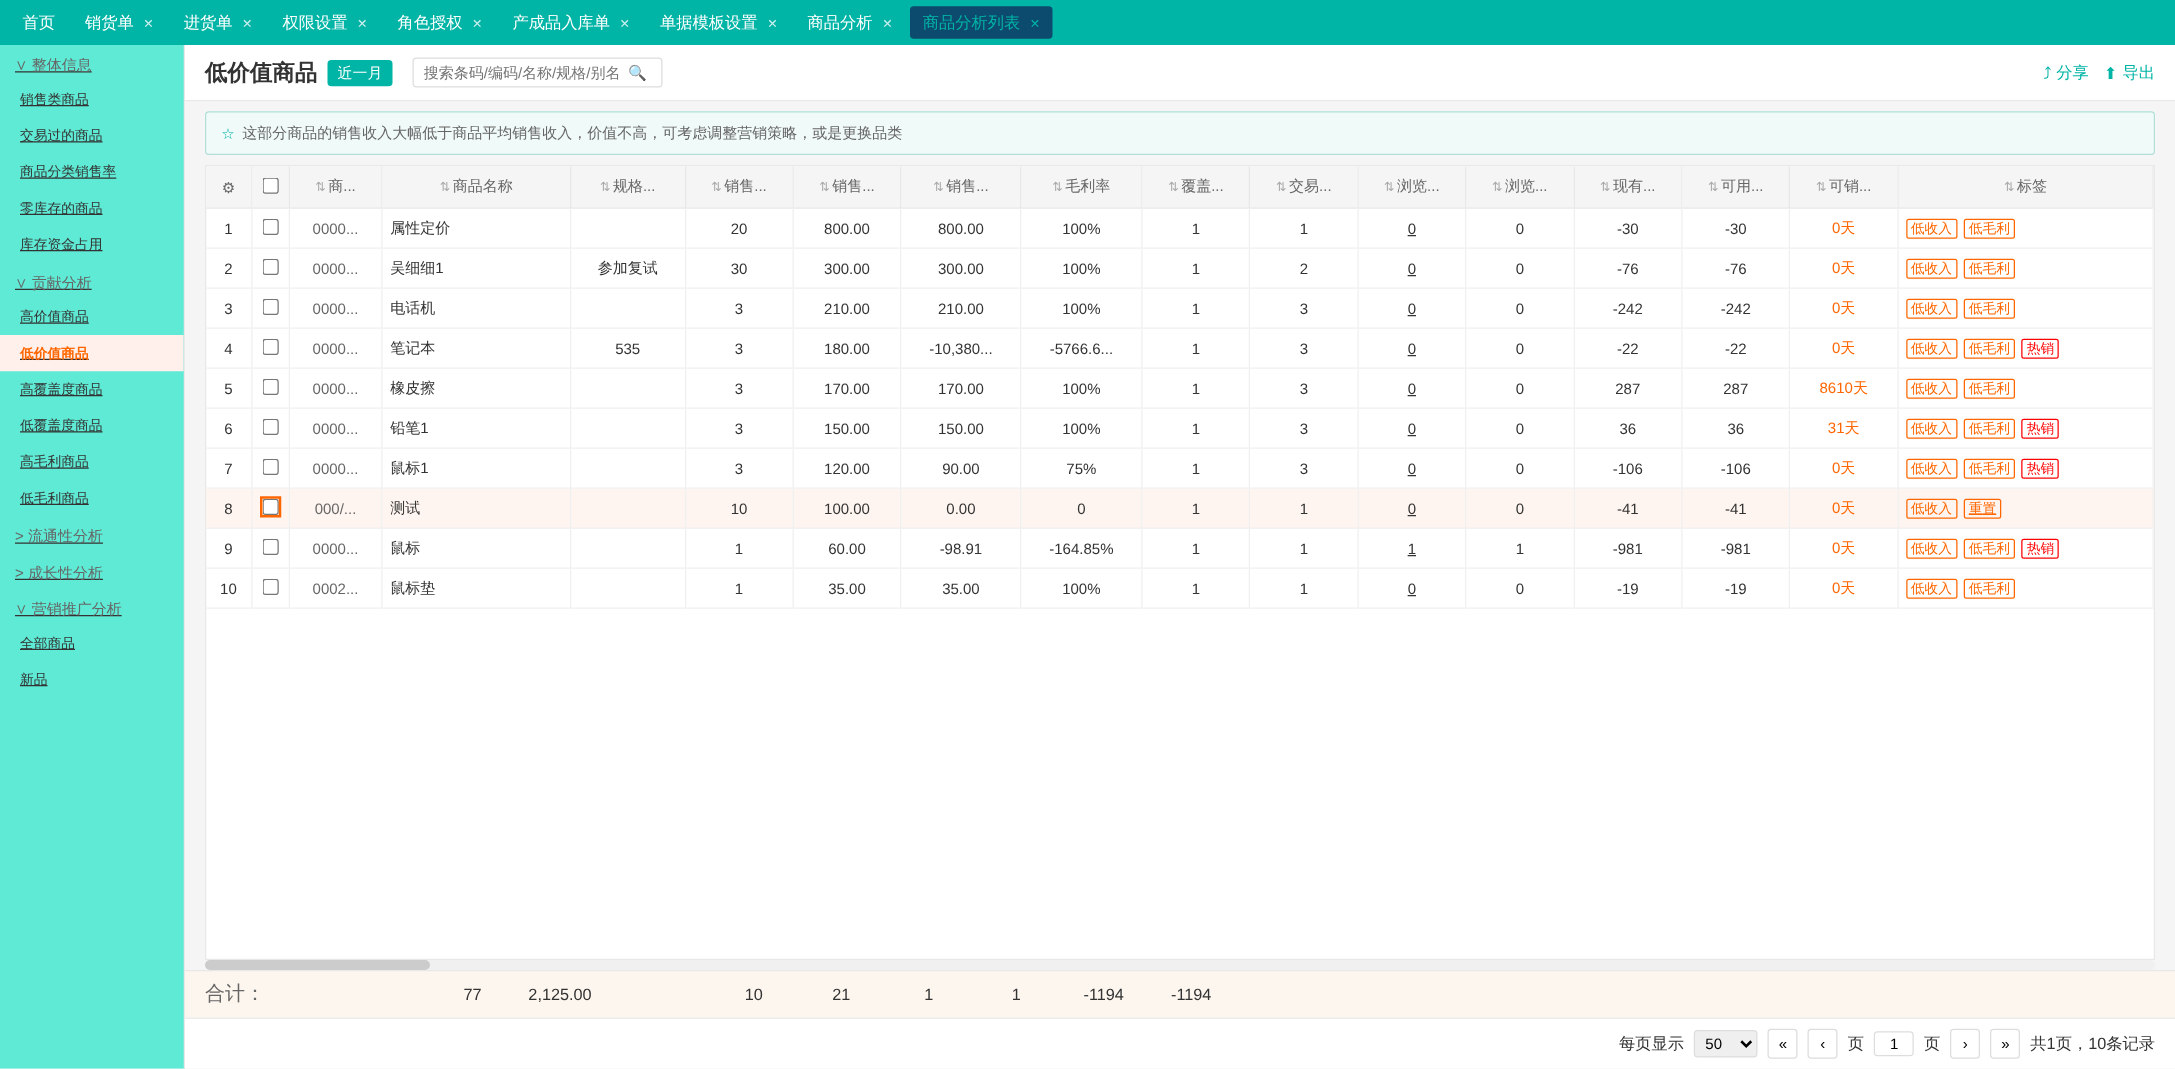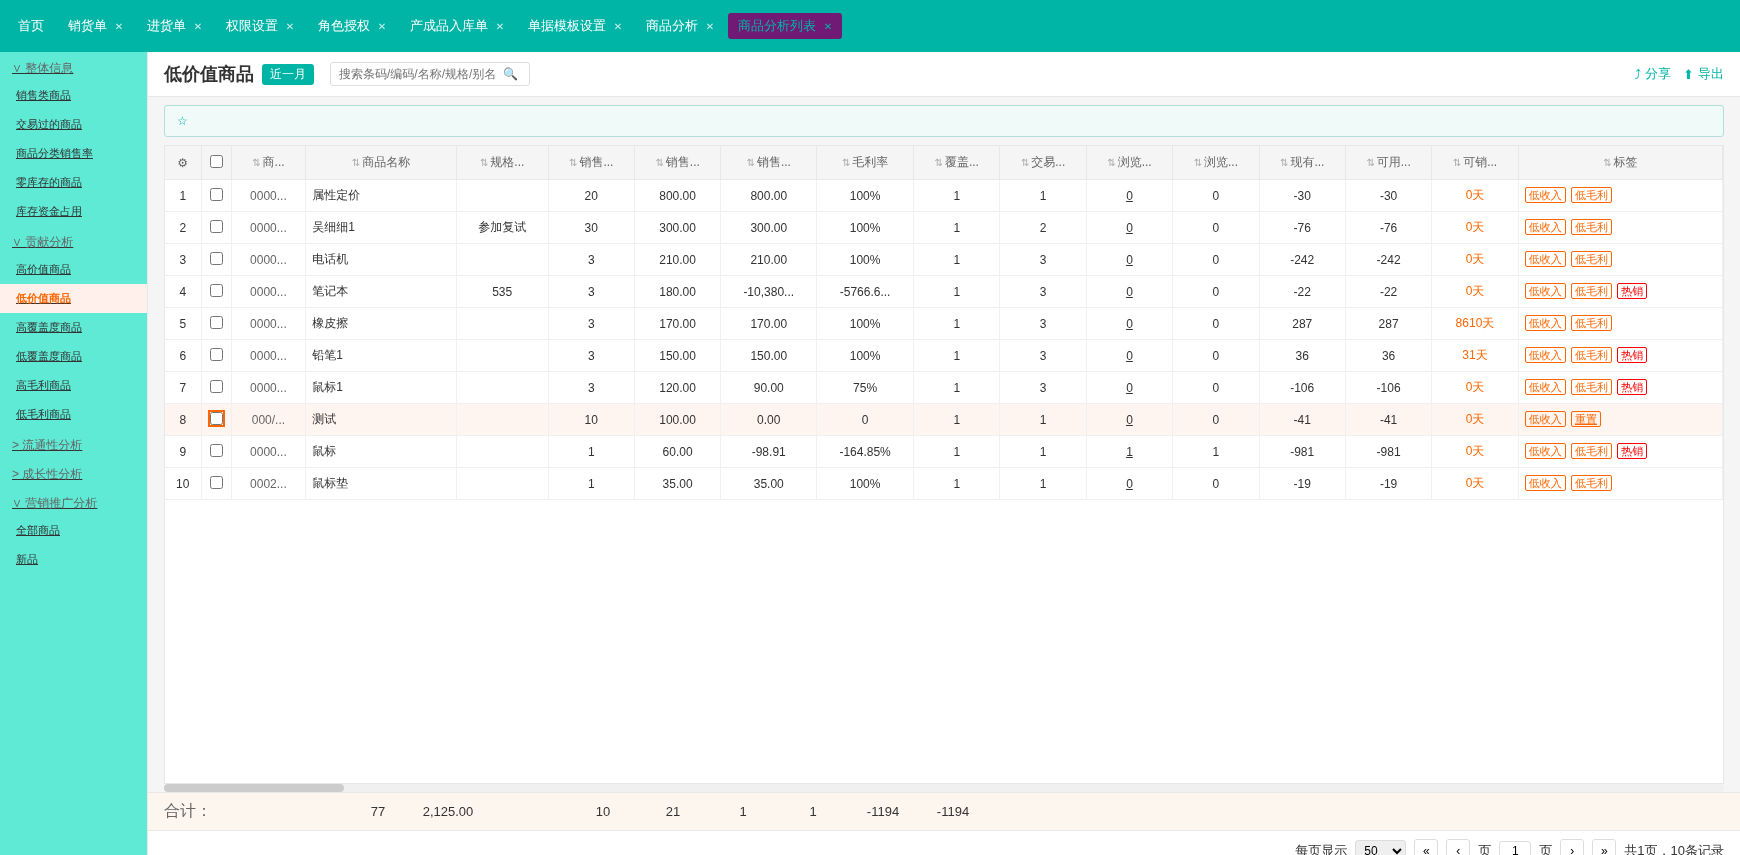--- a/index.html
+++ b/index.html
@@ -1,35 +1,35 @@
 <!DOCTYPE html>
 <html><head>
   <meta charset="utf-8">
   <style>
     * { margin: 0; padding: 0; box-sizing: border-box; }
     body { font-family: 'Microsoft YaHei', Arial, sans-serif; font-size: 12px; background: #f5f5f5; color: #333; overflow: hidden; }
 
     
     .top-nav {
       background: #00b4a6;
-      height: 52px;
+      height: 36px;
       display: flex;
       align-items: center;
       padding: 0 8px;
       gap: 4px;
     }
     .nav-item {
       color: #fff;
       padding: 4px 10px;
       cursor: pointer;
       border-radius: 3px;
       white-space: nowrap;
       font-size: 13px;
     }
-    .nav-item.active { background: #701a75; color: #00b4a6; }
+    .nav-item.active { background: #0c4a6e; color: #00b4a6; }
     .nav-close { font-size: 10px; margin-left: 4px; color: rgba(255,255,255,0.8); }
     .nav-item.active .nav-close { color: #00b4a6; }
 
     
     .layout {
       display: flex;
       height: calc(855px - 36px);
     }
 
     
@@ -305,20 +305,21 @@
         </div>
         <div class="header-action-btn">
           <span>⬆</span>
           <span>导出</span>
         </div>
       </div>
     </div>
 
     <div class="info-bar">
       <span class="info-bar-icon">☆</span>
+      <span>这部分商品的销售收入大幅低于商品平均销售收入，价值不高，可考虑调整营销策略，或是更换品类</span>
     </div>
 
     <div class="table-container">
       <table>
         <thead>
           <tr>
             <th style="width:36px;">⚙</th>
             <th class="checkbox-col"><input type="checkbox" style=""></th>
             <th><span class="sort-icon">⇅</span>商...</th>
             <th style="min-width:100px;"><span class="sort-icon">⇅</span>商品名称</th>

